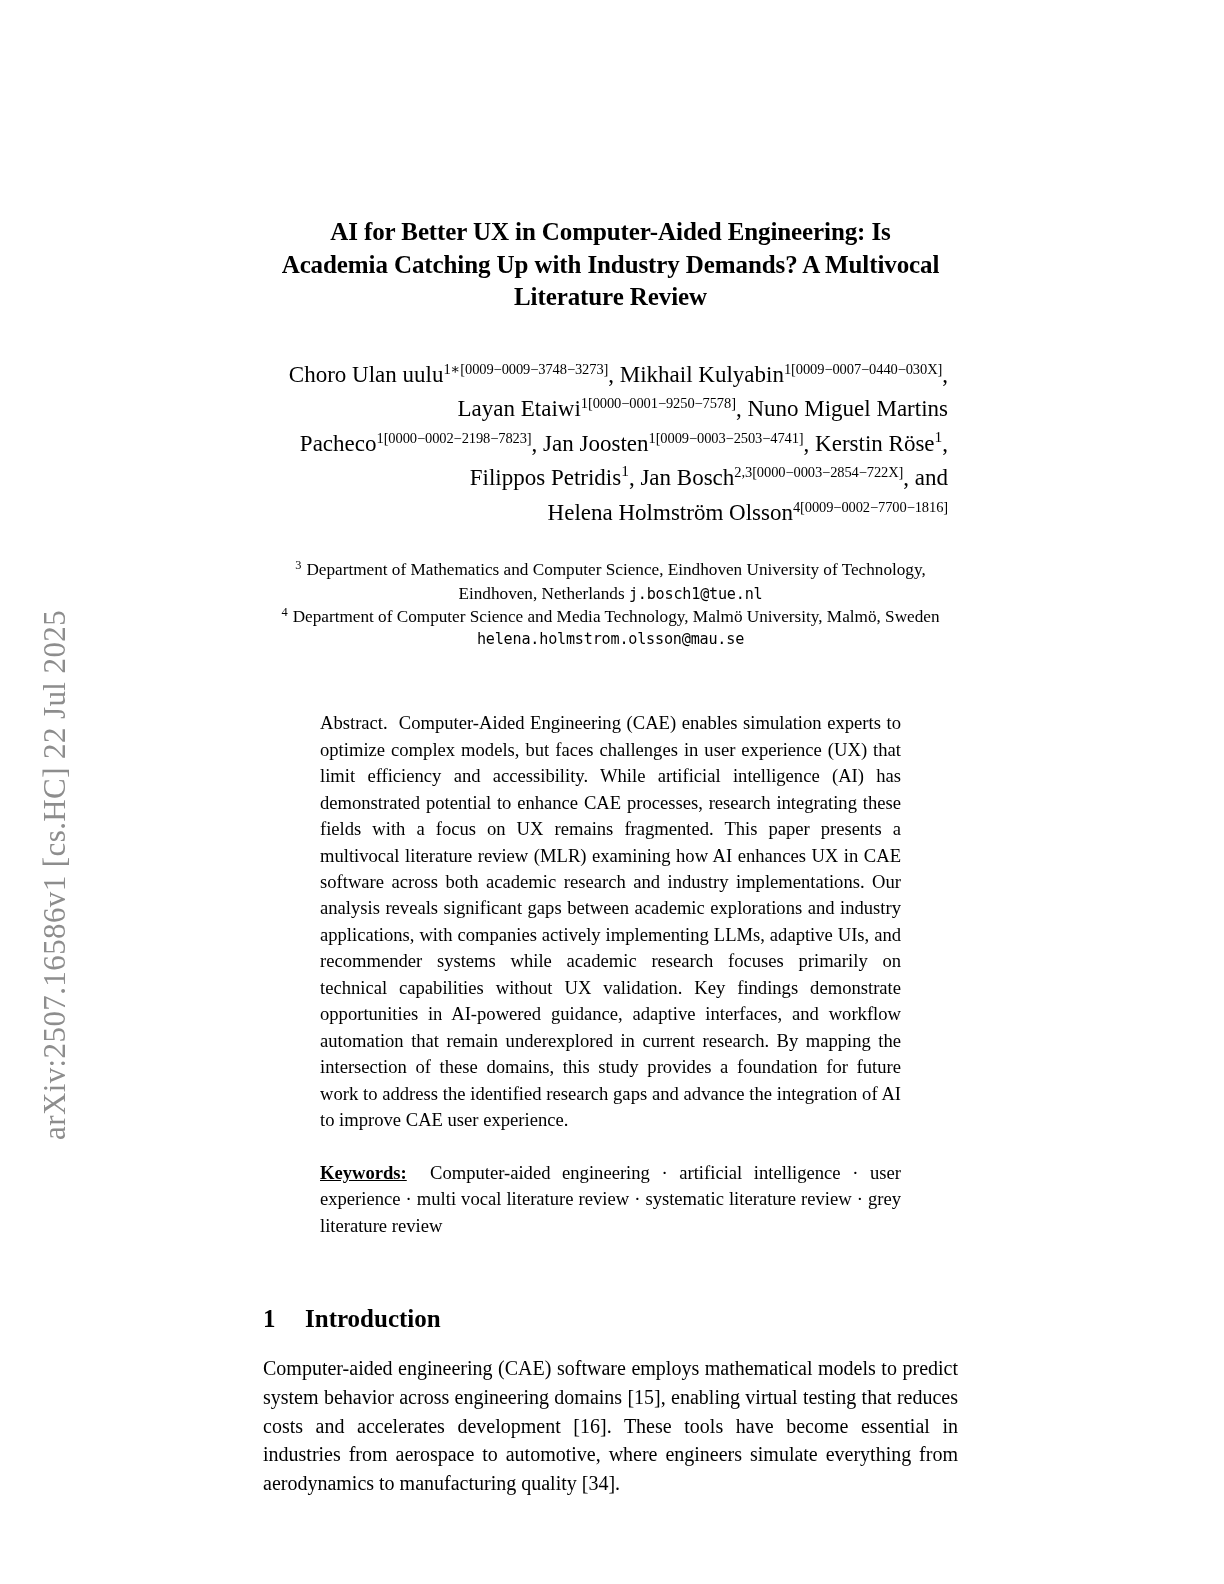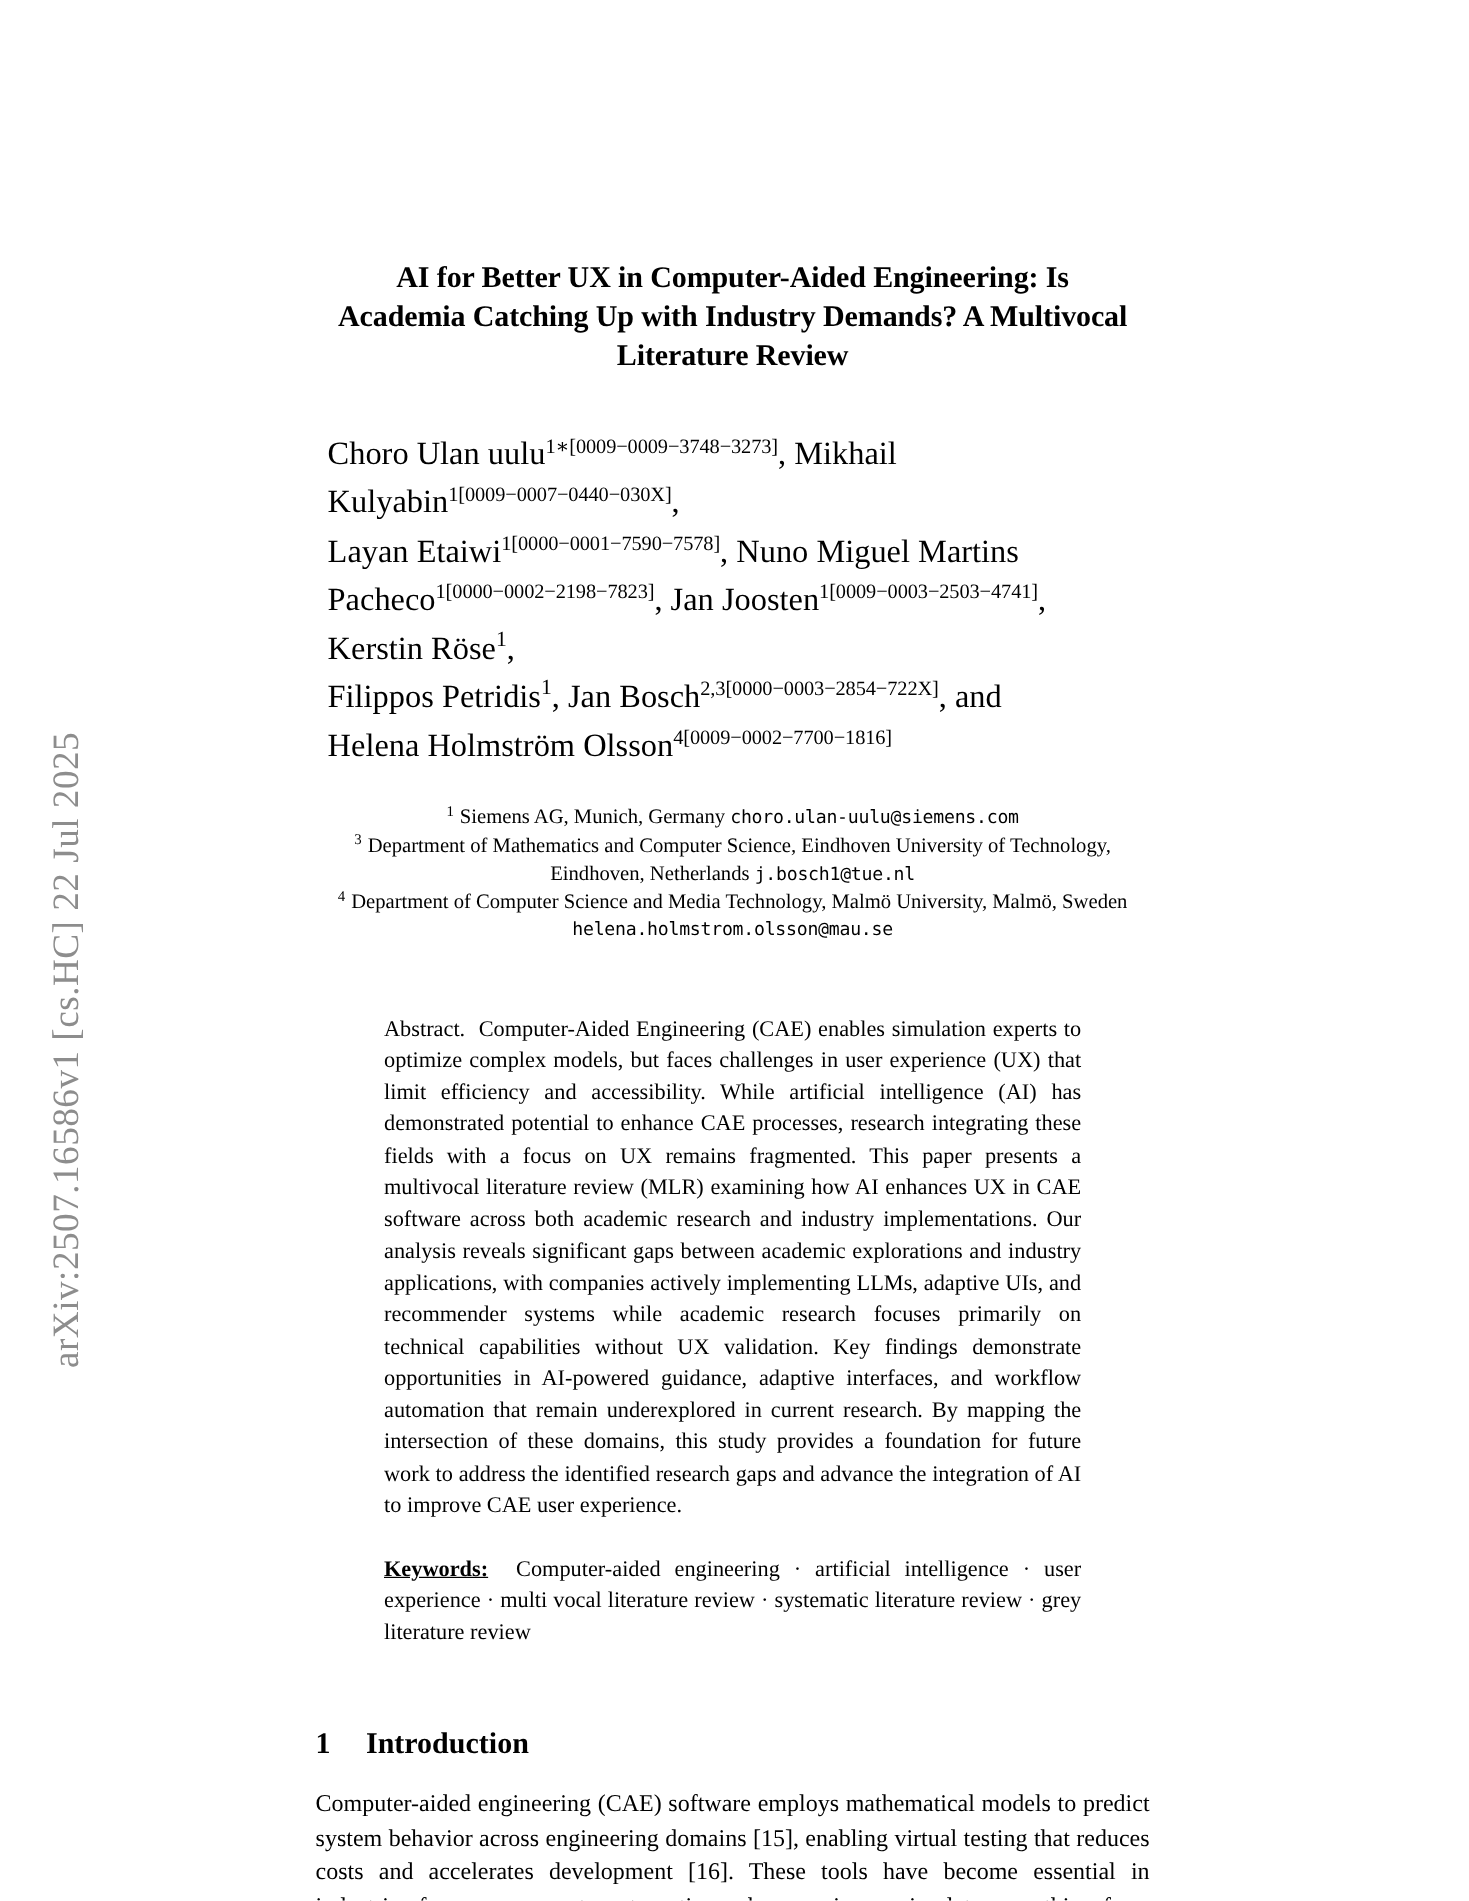--- a/index.html
+++ b/index.html
@@ -56,22 +56,22 @@
     font-size: 25px;
     font-weight: bold;
     line-height: 1.30;
     letter-spacing: -0.1px;
     padding: 0 18px;
   }
 
   
   .authors {
     margin-top: 44px;
-    text-align: left;
-    font-size: 27px;
+    text-align: right;
+    font-size: 23px;
     line-height: 1.50;
     padding: 0 10px;
   }
   .authors .ln { display: block; }
   sup.orc {
     font-size: 0.63em;
     vertical-align: 0.58em;
     line-height: 0;
     letter-spacing: -0.1px;
   }
@@ -152,31 +152,30 @@
     <span class="arxiv-stamp-text">arXiv:2507.16586v1  [cs.HC]  22 Jul 2025</span>
   </div>
 
   <div class="content">
 
     <h1 class="title">AI for Better UX in Computer-Aided Engineering: Is Academia Catching Up with Industry Demands? A Multivocal Literature Review</h1>
 
     <div class="authors">
       <span class="ln"><span>Choro Ulan uulu</span><sup class="orc">1∗[0009−0009−3748−3273]</sup><span>, </span><span>Mikhail Kulyabin</span><sup class="orc">1[0009−0007−0440−030X]</sup><span>,</span></span>
 
-      <span class="ln"><span>Layan Etaiwi</span><sup class="orc">1[0000−0001−7590−7578]</sup><span>, </span><span>Nuno Miguel Martins</span></span>
+      <span class="ln"><span>Layan Etaiwi</span><sup class="orc">1[0000−0001−9250−7578]</sup><span>, </span><span>Nuno Miguel Martins</span></span>
 
       <span class="ln"><span>Pacheco</span><sup class="orc">1[0000−0002−2198−7823]</sup><span>, </span><span>Jan Joosten</span><sup class="orc">1[0009−0003−2503−4741]</sup><span>, </span><span>Kerstin Röse</span><sup class="num">1</sup><span>,</span></span>
 
       <span class="ln"><span>Filippos Petridis</span><sup class="num">1</sup><span>, </span><span>Jan Bosch</span><sup class="orc">2,3[0000−0003−2854−722X]</sup><span>, and</span></span>
 
       <span class="ln"><span>Helena Holmström Olsson</span><sup class="orc">4[0009−0002−7700−1816]</sup></span>
     </div>
 
     <div class="affils">
-      <span class="aff"><sup class="anum">1</sup><span>Siemens AG, Munich, Germany </span><span class="mono">choro.ulan-uulu@siemens.com</span></span>
 
 
       <span class="aff"><sup class="anum">3</sup><span>Department of Mathematics and Computer Science, Eindhoven University of Technology, Eindhoven, Netherlands </span><span class="mono">j.bosch1@tue.nl</span></span>
 
       <span class="aff"><sup class="anum">4</sup><span>Department of Computer Science and Media Technology, Malmö University, Malmö, Sweden</span></span>
 
       <span class="aff mono">helena.holmstrom.olsson@mau.se</span>
     </div>
 
     <div class="abstract-block">

